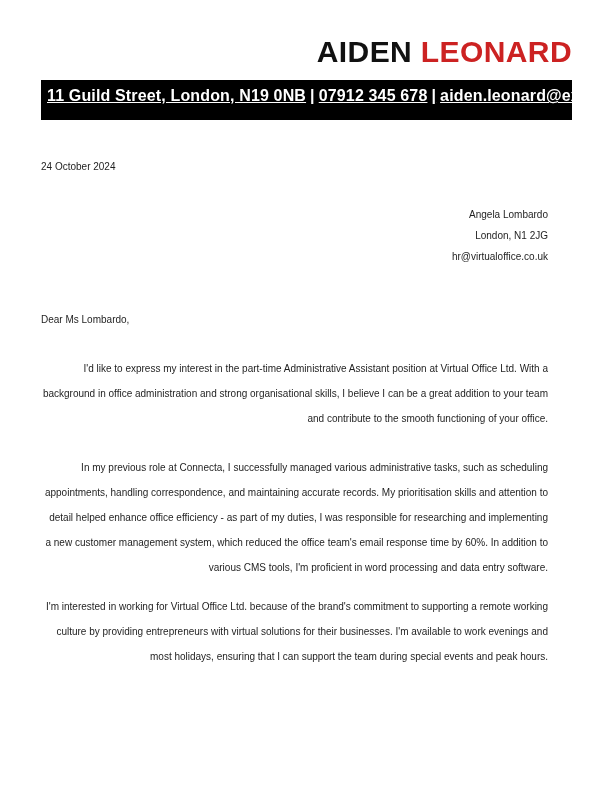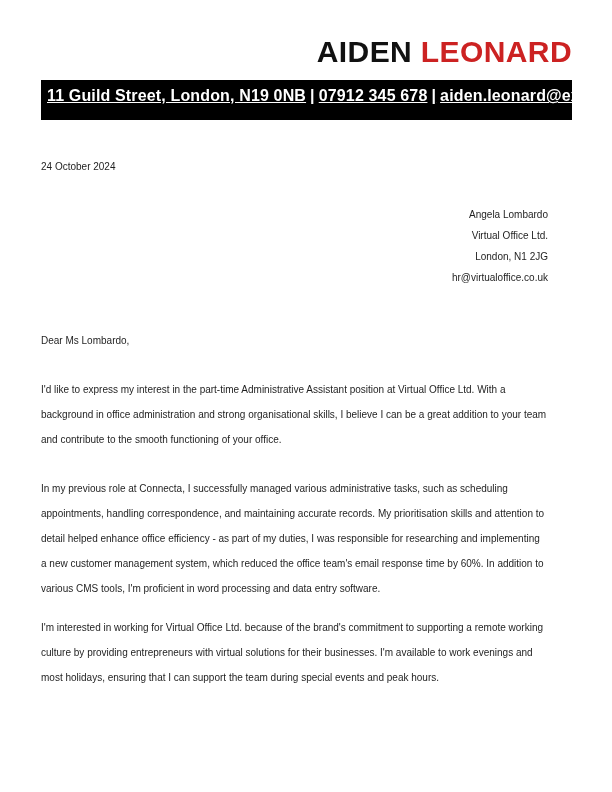--- a/index.html
+++ b/index.html
@@ -81,21 +81,21 @@
   .recipient div {
     line-height: 21px;
   }
 
   .salutation {
     margin-top: 40px;
   }
 
   .para {
     margin-top: 24px;
-    text-align: left;
+    text-align: right;
   }
   .para.tight {
     margin-top: 14px;
   }
 </style>
 </head>
 <body>
 
 <div class="page">
 
@@ -104,21 +104,20 @@
   </div>
 
   <div class="contact-bar"><span>11 Guild Street, London, N19 0NB</span><span class="contact-sep">|</span><span>07912 345 678</span><span class="contact-sep">|</span><span>aiden.leonard@example.co.uk</span></div>
 
   <div class="letter-body">
 
     <div class="date-line">24 October 2024</div>
 
     <div class="recipient">
       <div>Angela Lombardo</div>
-      <div>Virtual Office Ltd.</div>
       <div>London, N1 2JG</div>
       <div>hr@virtualoffice.co.uk</div>
     </div>
 
     <div class="salutation">Dear Ms Lombardo,</div>
 
     <p class="para">I'd like to express my interest in the part-time Administrative Assistant position at Virtual Office Ltd. With a background in office administration and strong organisational skills, I believe I can be a great addition to your team and contribute to the smooth functioning of your office.</p>
     <p class="para">In my previous role at Connecta, I successfully managed various administrative tasks, such as scheduling appointments, handling correspondence, and maintaining accurate records. My prioritisation skills and attention to detail helped enhance office efficiency - as part of my duties, I was responsible for researching and implementing a new customer management system, which reduced the office team's email response time by 60%. In addition to various CMS tools, I'm proficient in word processing and data entry software.</p>
     <p class="para tight">I'm interested in working for Virtual Office Ltd. because of the brand's commitment to supporting a remote working culture by providing entrepreneurs with virtual solutions for their businesses. I'm available to work evenings and most holidays, ensuring that I can support the team during special events and peak hours.</p>
 

